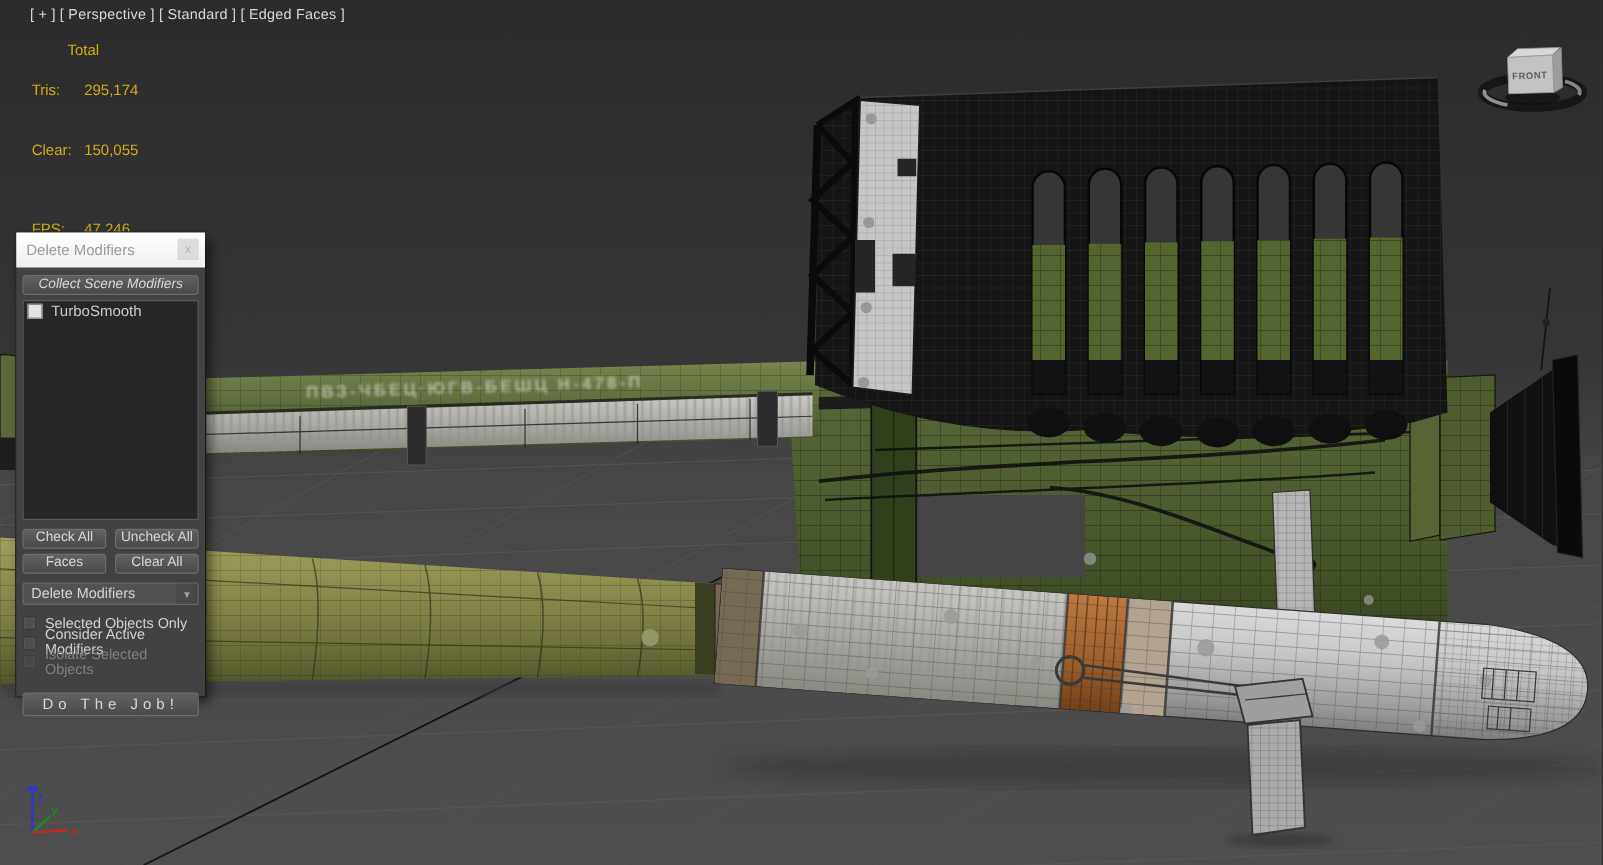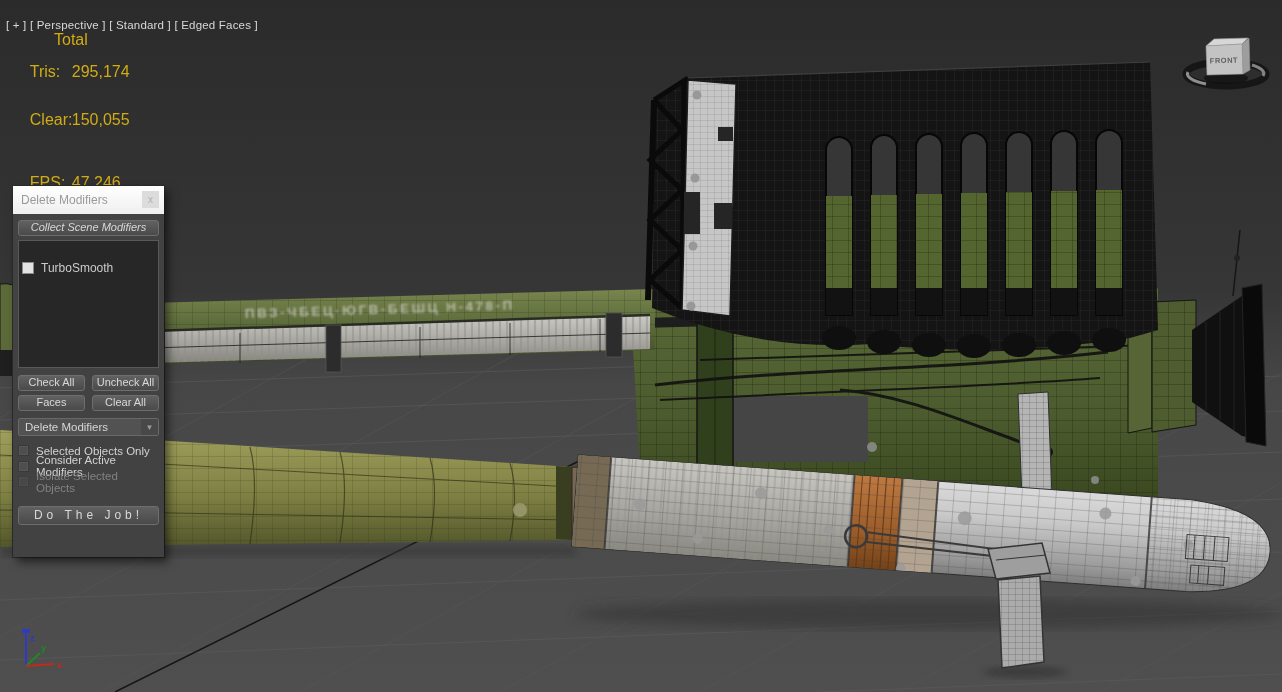--- a/index.html
+++ b/index.html
@@ -2,38 +2,38 @@
 <html><head>
 <meta charset="utf-8">
 <style>
   html,body{margin:0;padding:0;background:#222;}
   *{box-sizing:border-box;}
   #stage{position:relative;width:1282px;height:692px;overflow:hidden;
          font-family:"Liberation Sans","DejaVu Sans",sans-serif;background:#333;}
   #scene-svg{position:absolute;left:0;top:0;}
 
   
-  .vp-label{position:absolute;left:6px;top:6px;font-size:11.5px;color:#d8d8d8;letter-spacing:.2px;margin-top:13px;}
-  .stats{position:absolute;left:12px;top:32px;font-size:16px;line-height:16px;color:#d1ac15;}
+  .vp-label{position:absolute;left:24px;top:6px;font-size:11.5px;color:#d8d8d8;letter-spacing:.2px;}
+  .stats{position:absolute;left:12px;top:32px;font-size:12px;line-height:16px;color:#d1ac15;}
   .stats .row{white-space:pre;}
   .stats .lbl{display:inline-block;width:42px;}
   .stats .fps{margin-top:15px;}
 
   
   .dialog{position:absolute;left:13px;top:186px;width:151px;height:371px;background:#424242;
           box-shadow:4px 5px 9px rgba(0,0,0,.55),0 0 0 1px #2d2d2d;}
   .dlg-title{position:relative;height:28px;background:linear-gradient(#ffffff,#efefef);
              color:#9a9a9a;font-size:12px;line-height:28px;padding:0 8px;}
   .dlg-close{position:absolute;right:5px;top:5px;width:17px;height:17px;background:#dcdcdc;
              color:#b0b0b0;font-size:10px;line-height:17px;text-align:center;}
   .dlg-body{padding:6px 5px 5px 5px;}
   .btn{background:linear-gradient(#616161,#4a4a4a);border:1px solid #6e6e6e;border-radius:3px;
        color:#d8d8d8;font-size:11px;height:16px;line-height:13px;text-align:center;cursor:default;}
   .collect{width:100%;margin-bottom:4px;font-style:italic;}
-  .mod-list{height:128px;background:#272727;border:1px solid #595959;margin-bottom:7px;padding:20px 3px;}
+  .mod-list{height:176px;background:#272727;border:1px solid #595959;margin-bottom:7px;padding:1px 3px;}
   .list-item{display:flex;align-items:center;gap:7px;color:#cbcbcb;font-size:12px;}
   .cb-light{width:12px;height:12px;background:#e3e3e3;border:1px solid #8a8a8a;flex:0 0 auto;}
   .btn-grid{display:grid;grid-template-columns:1fr 1fr;gap:4px 7px;margin-bottom:7px;}
   .dropdown{height:18px;background:#525252;border:1px solid #696969;border-radius:2px;display:flex;
             align-items:center;color:#d6d6d6;font-size:11.5px;padding-left:6px;margin-bottom:7px;}
   .dd-arrow{margin-left:auto;width:17px;align-self:stretch;background:#484848;color:#9d9d9d;
             font-size:8px;display:flex;align-items:center;justify-content:center;}
   .opt-row{display:flex;align-items:center;gap:7px;height:15.5px;font-size:11.5px;color:#d2d2d2;}
   .cb-dark{width:11px;height:11px;background:#4e4e4e;border:1px solid #393939;
            box-shadow:inset 0 0 0 1px #585858;flex:0 0 auto;}

